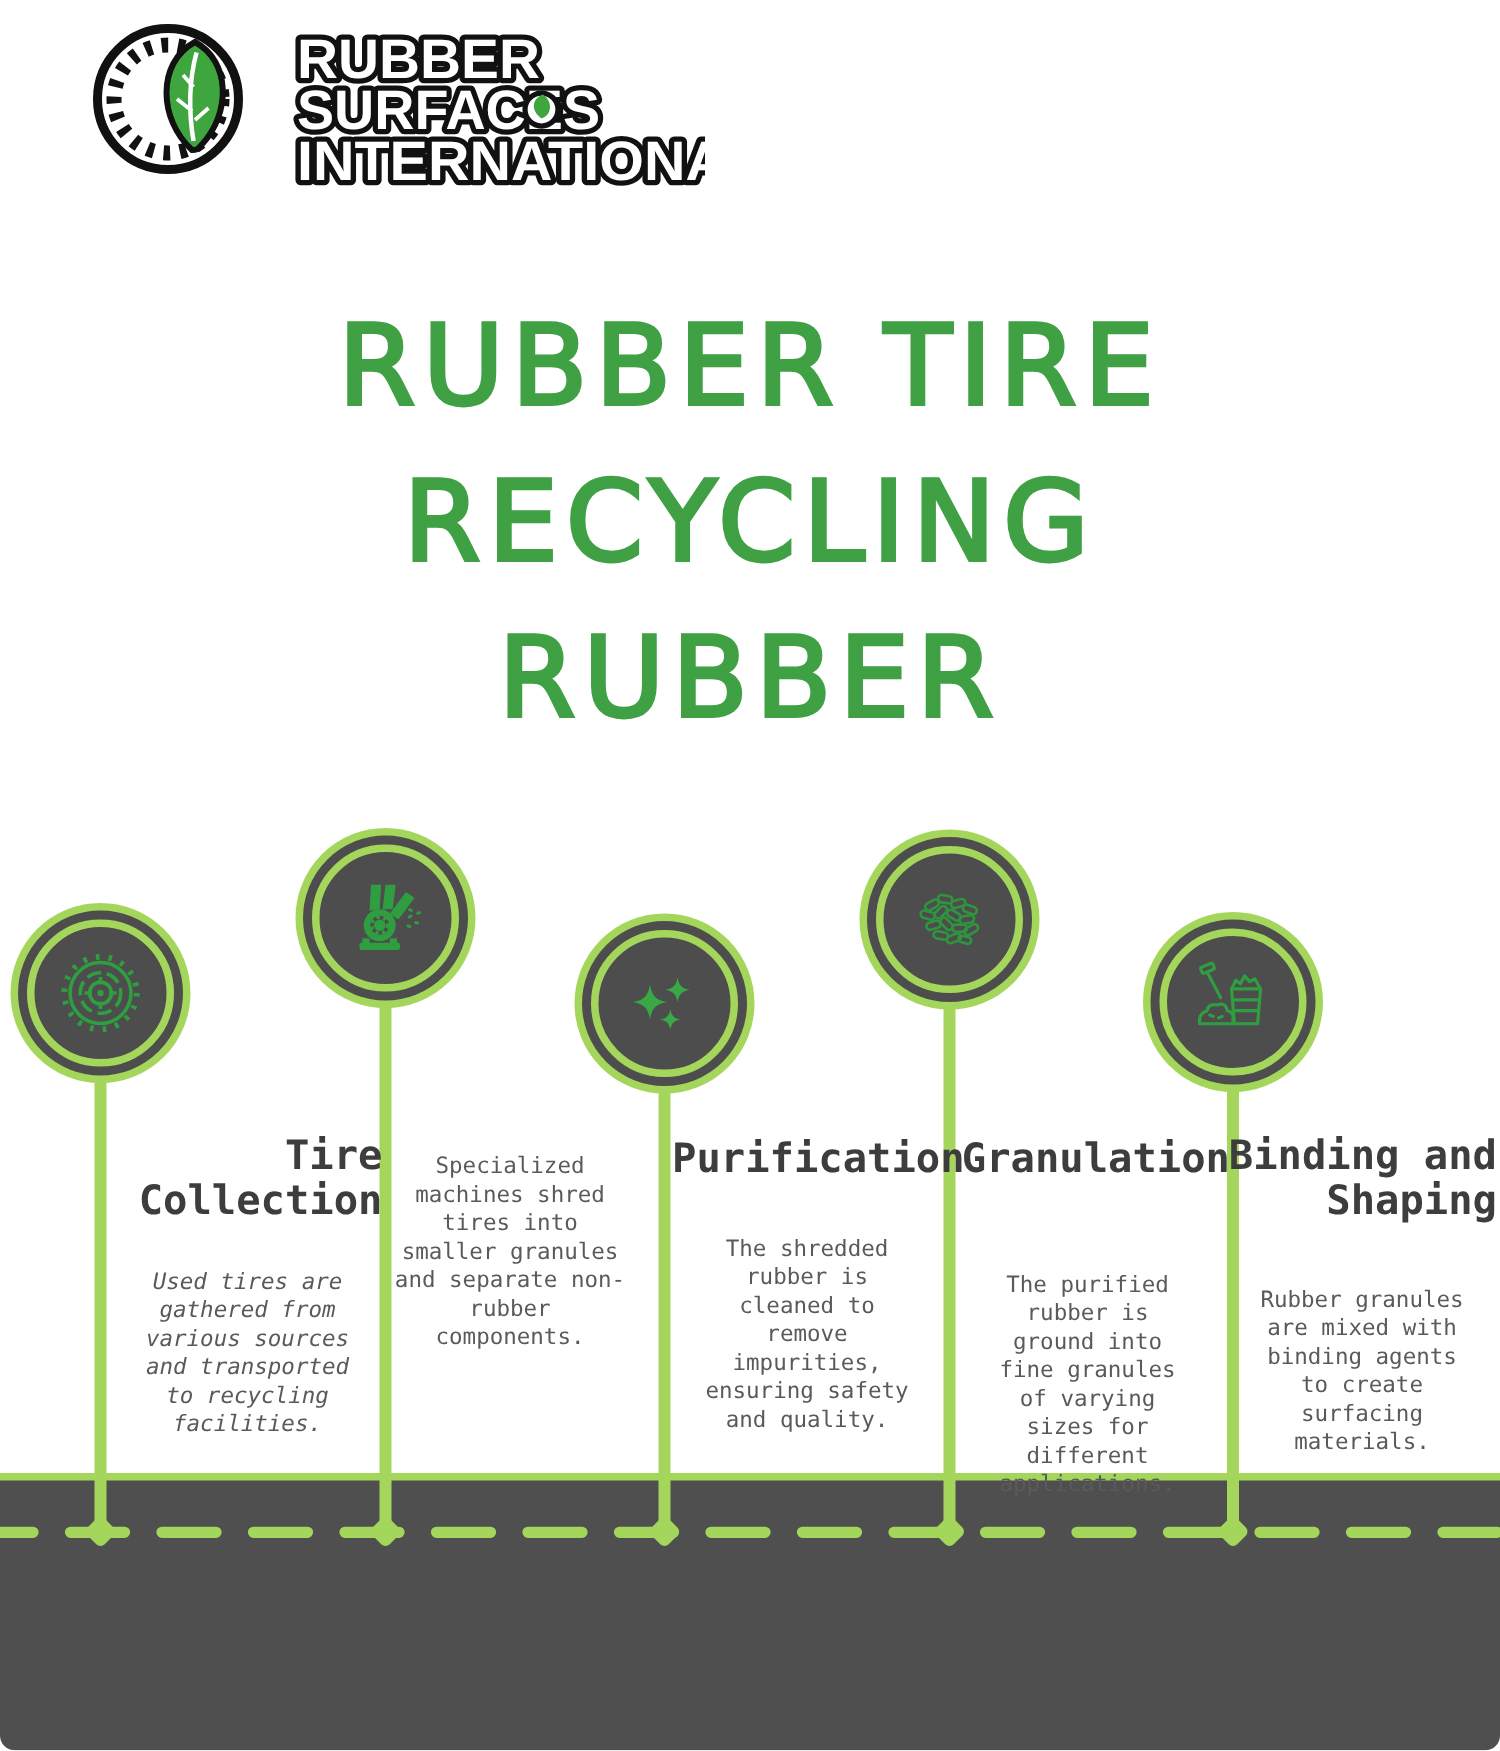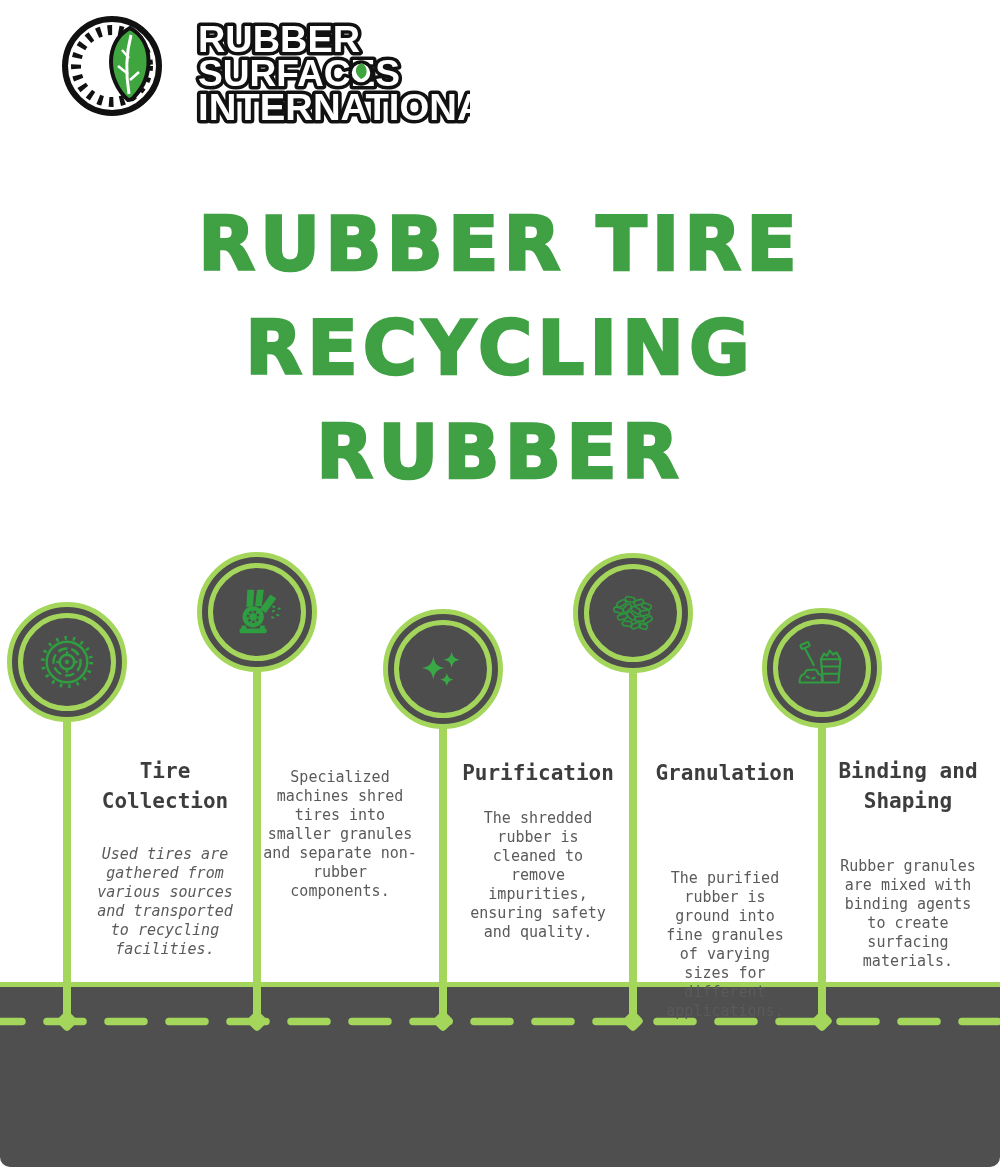--- a/index.html
+++ b/index.html
@@ -4,21 +4,21 @@
 <style>
   html,body{margin:0;padding:0;background:#ffffff;}
   .canvas{position:relative;width:1000px;height:1167px;background:#ffffff;overflow:hidden;
           font-family:"DejaVu Sans Mono",monospace;border-radius:10px;}
 
   
   .logo{position:absolute;left:50px;top:8px;}
 
   
   .title{position:absolute;left:0;top:192px;width:1000px;text-align:center;
-         font-family:"DejaVu Sans",sans-serif;font-weight:bold;
+         font-family:"DejaVu Sans",sans-serif;font-weight:normal;
          font-size:74px;line-height:104px;letter-spacing:5px;
          color:#3fa044;-webkit-text-stroke:2.5px #3fa044;}
 
   
   .road{position:absolute;left:0;top:982px;width:1000px;height:185px;
         background:#4f4f4f;border-top:5px solid #a5d65c;box-sizing:border-box;}
   .road-dash{position:absolute;left:0;top:1014px;}
 
   
   .stem{position:absolute;width:8px;background:#a5d65c;border-radius:4px;}
@@ -38,28 +38,28 @@
           display:flex;align-items:center;justify-content:center;}
   .bubble::before{content:"";position:absolute;inset:6px;border-radius:50%;
           border:5px solid #a5d65c;}
   .bubble svg{position:relative;}
   .bubble.b1{left:7px;top:602px;} .bubble.b2{left:197px;top:552px;}
   .bubble.b3{left:383px;top:609px;} .bubble.b4{left:573px;top:553px;}
   .bubble.b5{left:762px;top:608px;}
 
   
   .stext{position:absolute;text-align:center;white-space:pre-line;}
-  .stext h3{margin:0;font-size:21px;line-height:30px;font-weight:bold;color:#3d3d3d;
-            font-family:"DejaVu Sans Mono",monospace;}
+  .stext h3{margin:0;font-size:27px;line-height:30px;font-weight:bold;color:#3d3d3d;
+            font-family:"DejaVu Sans Mono",monospace;text-align:right;}
   .stext p{margin:0;font-size:15px;line-height:19px;color:#5a5a5a;
            font-family:"DejaVu Sans Mono",monospace;}
   .stext.t1{left:75px; top:737px;width:180px;} .stext.t1 p{margin-top:10px;font-style:italic;}
   .stext.t2{left:245px;top:737px;width:190px;} .stext.t2 p{margin-top:12px;}
-  .stext.t3{left:448px;top:739px;width:180px;} .stext.t3 p{margin-top:2px;}
-  .stext.t4{left:630px;top:739px;width:190px;} .stext.t4 p{margin-top:62px;}
+  .stext.t3{left:448px;top:739px;width:180px;} .stext.t3 p{margin-top:16px;}
+  .stext.t4{left:630px;top:739px;width:190px;} .stext.t4 p{margin-top:40px;}
   .stext.t5{left:818px;top:737px;width:180px;} .stext.t5 p{margin-top:22px;}
 </style>
 </head>
 <body>
 
 <div class="canvas">
 
   <svg class="logo" width="420" height="116" viewBox="0 0 420 116">
     <g>
       <circle cx="62" cy="58" r="47" fill="#ffffff" stroke="#111111" stroke-width="6"></circle>

